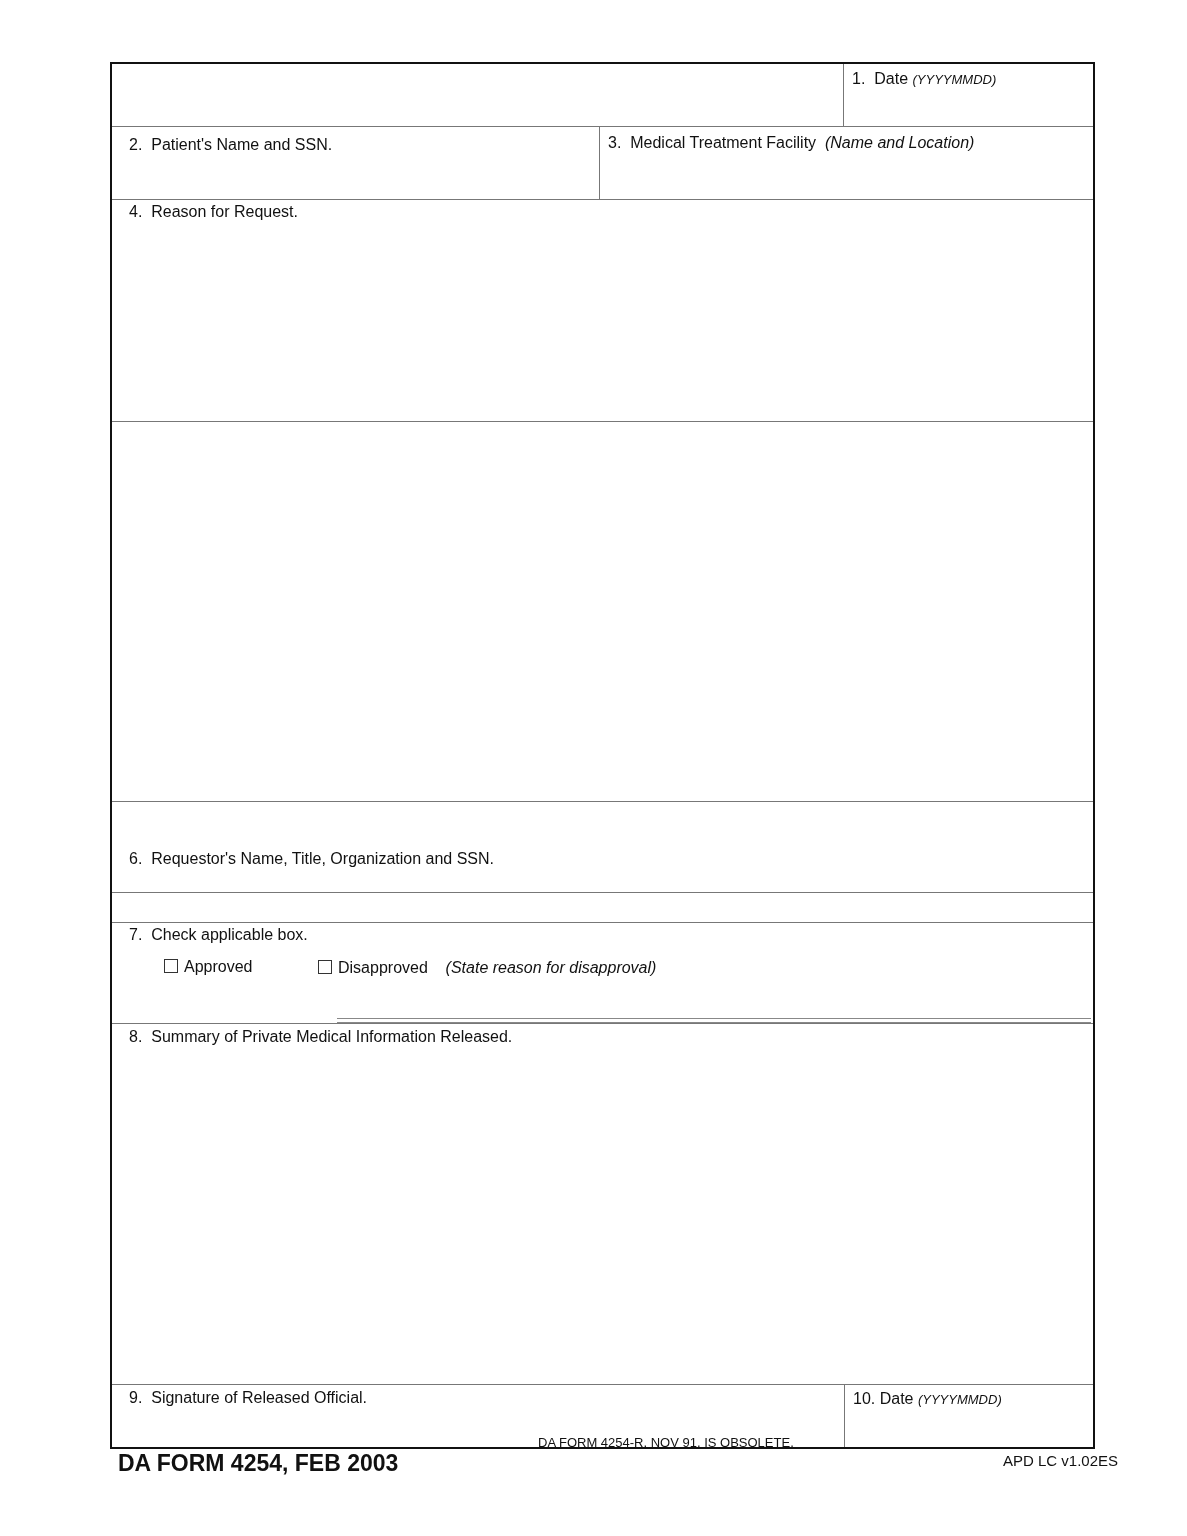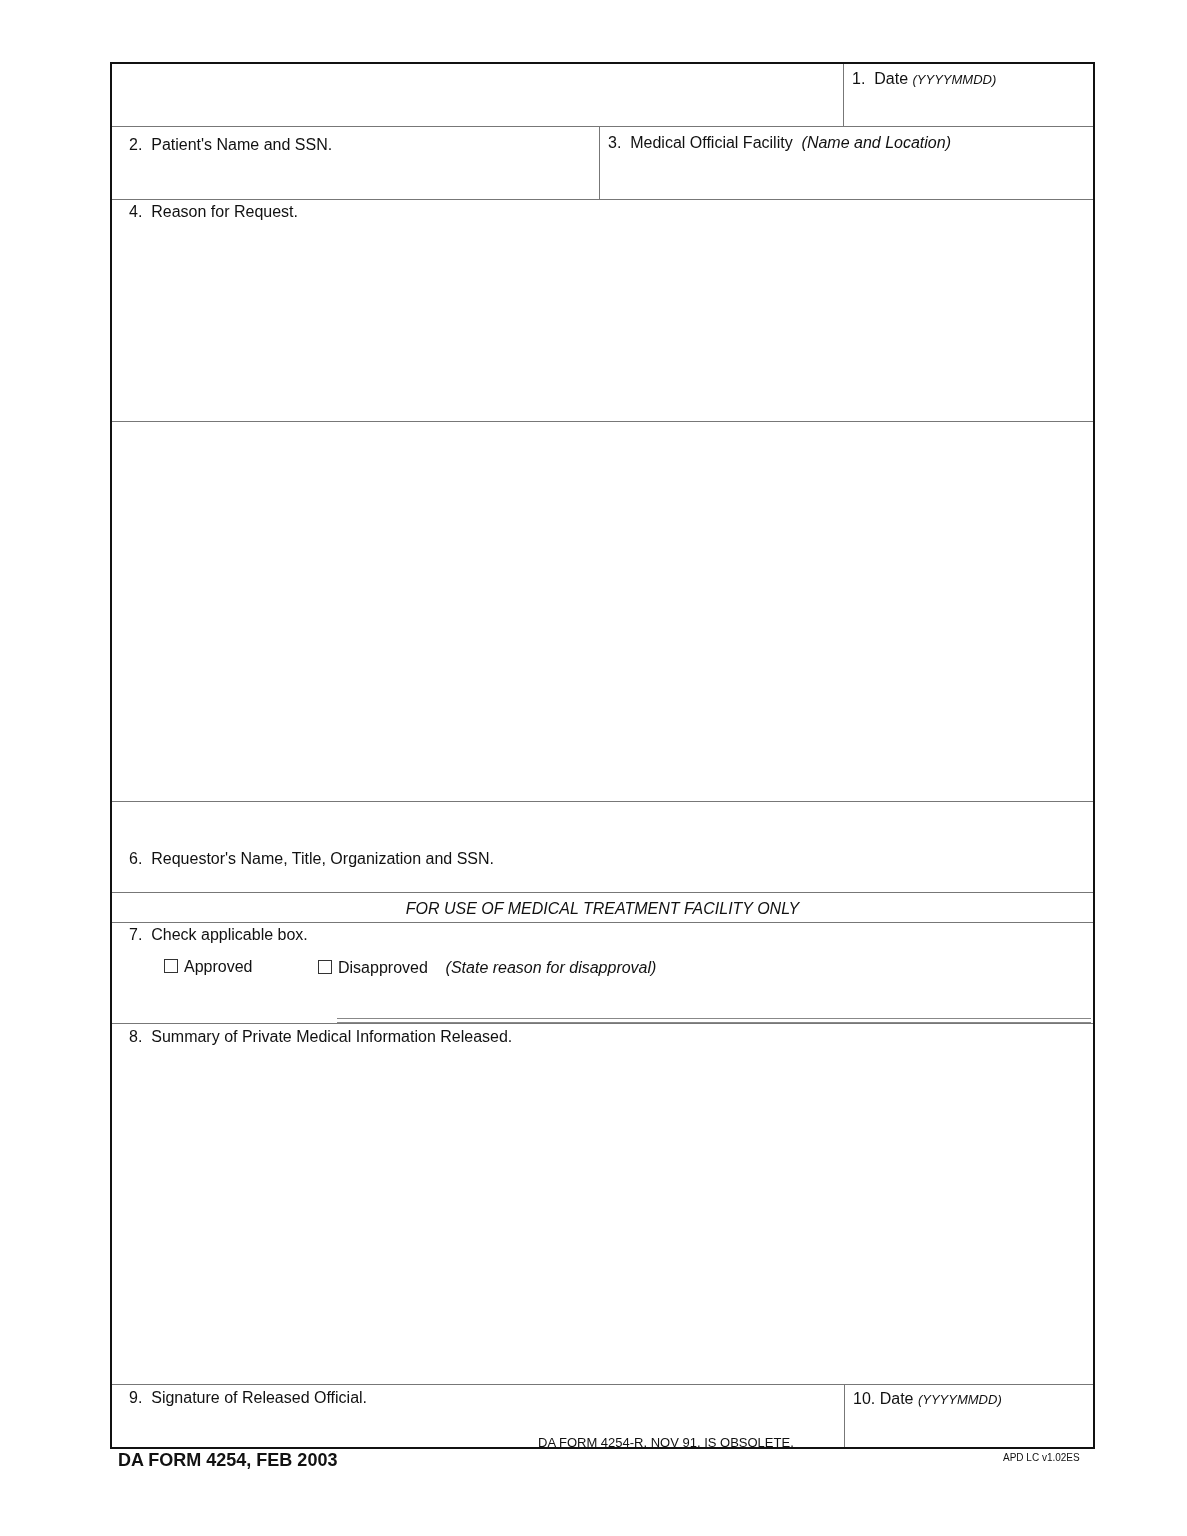--- a/index.html
+++ b/index.html
@@ -10,23 +10,23 @@
     .label { position: absolute; font-size: 16px; line-height: 18px; white-space: nowrap; }
     .label i, .italic { font-style: italic; margin-top: 20px; }
     .small-i { font-style: italic; font-size: 13px; }
     .title { position: absolute; left: 0; width: 733px; top: 12px; text-align: center; font-weight: bold; font-size: 18.5px; letter-spacing: 0.1px; }
     .subtitle { position: absolute; left: 0; width: 733px; top: 37px; text-align: center; font-size: 14px; }
     .center-banner { position: absolute; left: 0; width: 981px; text-align: center; font-style: italic; font-size: 16px; }
     .checkbox { display: inline-block; width: 12px; height: 12px; border: 1px solid #333; vertical-align: -1px; margin-right: 6px; background: #fff; cursor: pointer; }
     .check-item { position: absolute; font-size: 16px; white-space: nowrap; }
     .field { position: absolute; background: transparent; border: none; outline: none; font-family: "Liberation Sans", sans-serif; font-size: 15px; resize: none; }
     .reason-line { position: absolute; height: 3px; border-top: 1px solid #888; border-bottom: 1px solid #888; }
-    .footer-left { position: absolute; left: 118px; top: 1450px; font-weight: bold; font-size: 18px; }
+    .footer-left { position: absolute; left: 118px; top: 1450px; font-weight: bold; font-size: 23px; }
     .footer-mid { position: absolute; left: 538px; top: 1435px; font-size: 13px; }
-    .footer-right { position: absolute; left: 1003px; top: 1452px; font-size: 10px; }
+    .footer-right { position: absolute; left: 1003px; top: 1452px; font-size: 15px; }
   </style>
 </head>
 <body>
 
 <div class="form">
 
   <div class="vline" style="left:731px; top:0; height:63px;"></div>
   <div class="label" style="left:740px; top:6px;">
     <span>1.</span>&nbsp;
     <span>Date</span>
@@ -37,21 +37,21 @@
   <div class="hline" style="left:0; top:62px; width:981px;"></div>
 
   <div class="label" style="left:17px; top:72px;">
     <span>2.</span>&nbsp;
     <span>Patient's Name and SSN.</span>
   </div>
   <input class="field" style="left: 17px; top: 95px; width: 460px; height: 34px;" value="">
   <div class="vline" style="left:487px; top:62px; height:73px;"></div>
   <div class="label" style="left:496px; top:70px;">
     <span>3.</span>&nbsp;
-    <span>Medical Official Facility</span>&nbsp;
+    <span>Medical Treatment Facility</span>&nbsp;
     <i>(Name and Location)</i>
   </div>
   <input class="field" style="left: 496px; top: 95px; width: 475px; height: 34px;" value="">
 
   <div class="hline" style="left:0; top:135px; width:981px;"></div>
 
   <div class="label" style="left:17px; top:139px;">
     <span>4.</span>&nbsp;
     <span>Reason for Request.</span>
   </div>
@@ -64,21 +64,20 @@
   <div class="hline" style="left:0; top:737px; width:981px;"></div>
 
   <div class="label" style="left:17px; top:742px;margin-top:44px;">
     <span>6.</span>&nbsp;
     <span>Requestor's Name, Title, Organization and SSN.</span>
   </div>
   <textarea class="field" style="left: 17px; top: 765px; width: 950px; height: 58px;"></textarea>
 
   <div class="hline" style="left:0; top:828px; width:981px;"></div>
 
-  <div class="center-banner" style="top:836px;">FOR USE OF MEDICAL TREATMENT FACILITY ONLY</div>
 
   <div class="hline" style="left:0; top:858px; width:981px;"></div>
 
   <div class="label" style="left:17px; top:862px;">
     <span>7.</span>&nbsp;
     <span>Check applicable box.</span>
   </div>
   <div class="check-item" style="left:52px; top:894px;">
     <span class="checkbox"></span><span>Approved</span>
   </div>

